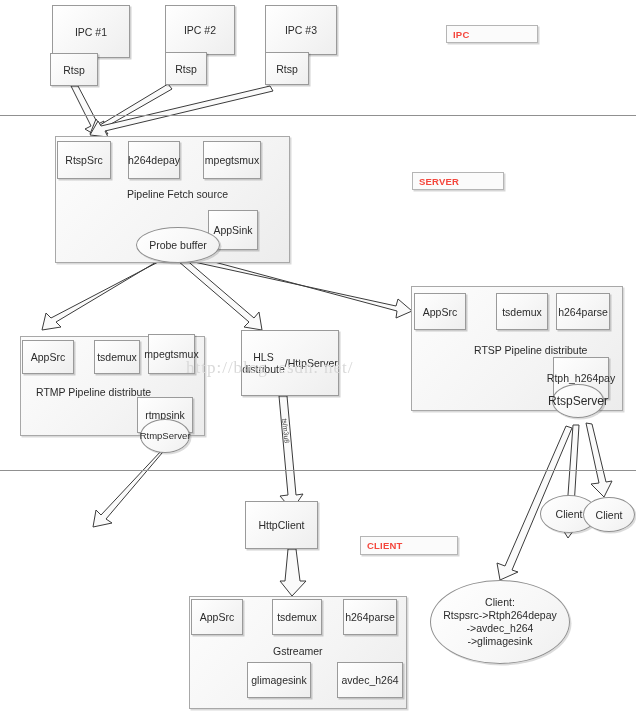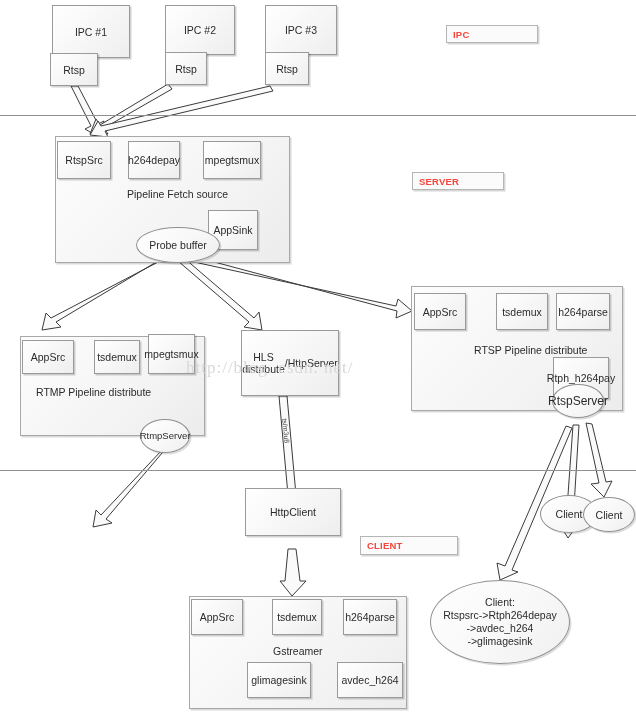--- a/index.html
+++ b/index.html
@@ -222,20 +222,23 @@
 
   <div class="box" style="left:22px;top:340px;width:52px;height:34px">
     <span>AppSrc</span>
   </div>
   <div class="box" style="left:94px;top:340px;width:46px;height:34px">
     <span>tsdemux</span>
   </div>
   <div class="box" style="left:148px;top:334px;width:47px;height:40px">
     <span>mpegtsmux</span>
   </div>
+  <div class="box" style="left:137px;top:397px;width:56px;height:36px">
+    <span>rtmpsink</span>
+  </div>
   <div class="ellipse" style="left:140px;top:419px;width:50px;height:34px;font-size:9.5px">
     <span>RtmpServer</span>
   </div>
 
   <div class="box" style="left:241px;top:330px;width:98px;height:66px;flex-direction:row">
     <span>HLS distribute</span>
     <span>/HttpServer</span>
   </div>
   <div class="rot" style="left:288px;top:418px;transform:rotate(84deg)">ts/m3u8</div>
 
@@ -252,21 +255,21 @@
     <span>h264parse</span>
   </div>
   <div class="box" style="left:553px;top:357px;width:56px;height:42px">
     <span>Rtph_h264pay</span>
   </div>
   <div class="ellipse" style="left:552px;top:384px;width:52px;height:34px;font-size:12px">
     <span>RtspServer</span>
   </div>
 
 
-  <div class="box" style="left:245px;top:488px;width:96px;height:48px">
+  <div class="box" style="left:245px;top:501px;width:73px;height:48px">
     <span>HttpClient</span>
   </div>
 
   <div class="ellipse" style="left:540px;top:495px;width:58px;height:38px">
     <span>Client</span>
   </div>
   <div class="ellipse" style="left:583px;top:497px;width:52px;height:35px;top:497px">
     <span>Client</span>
   </div>
 

